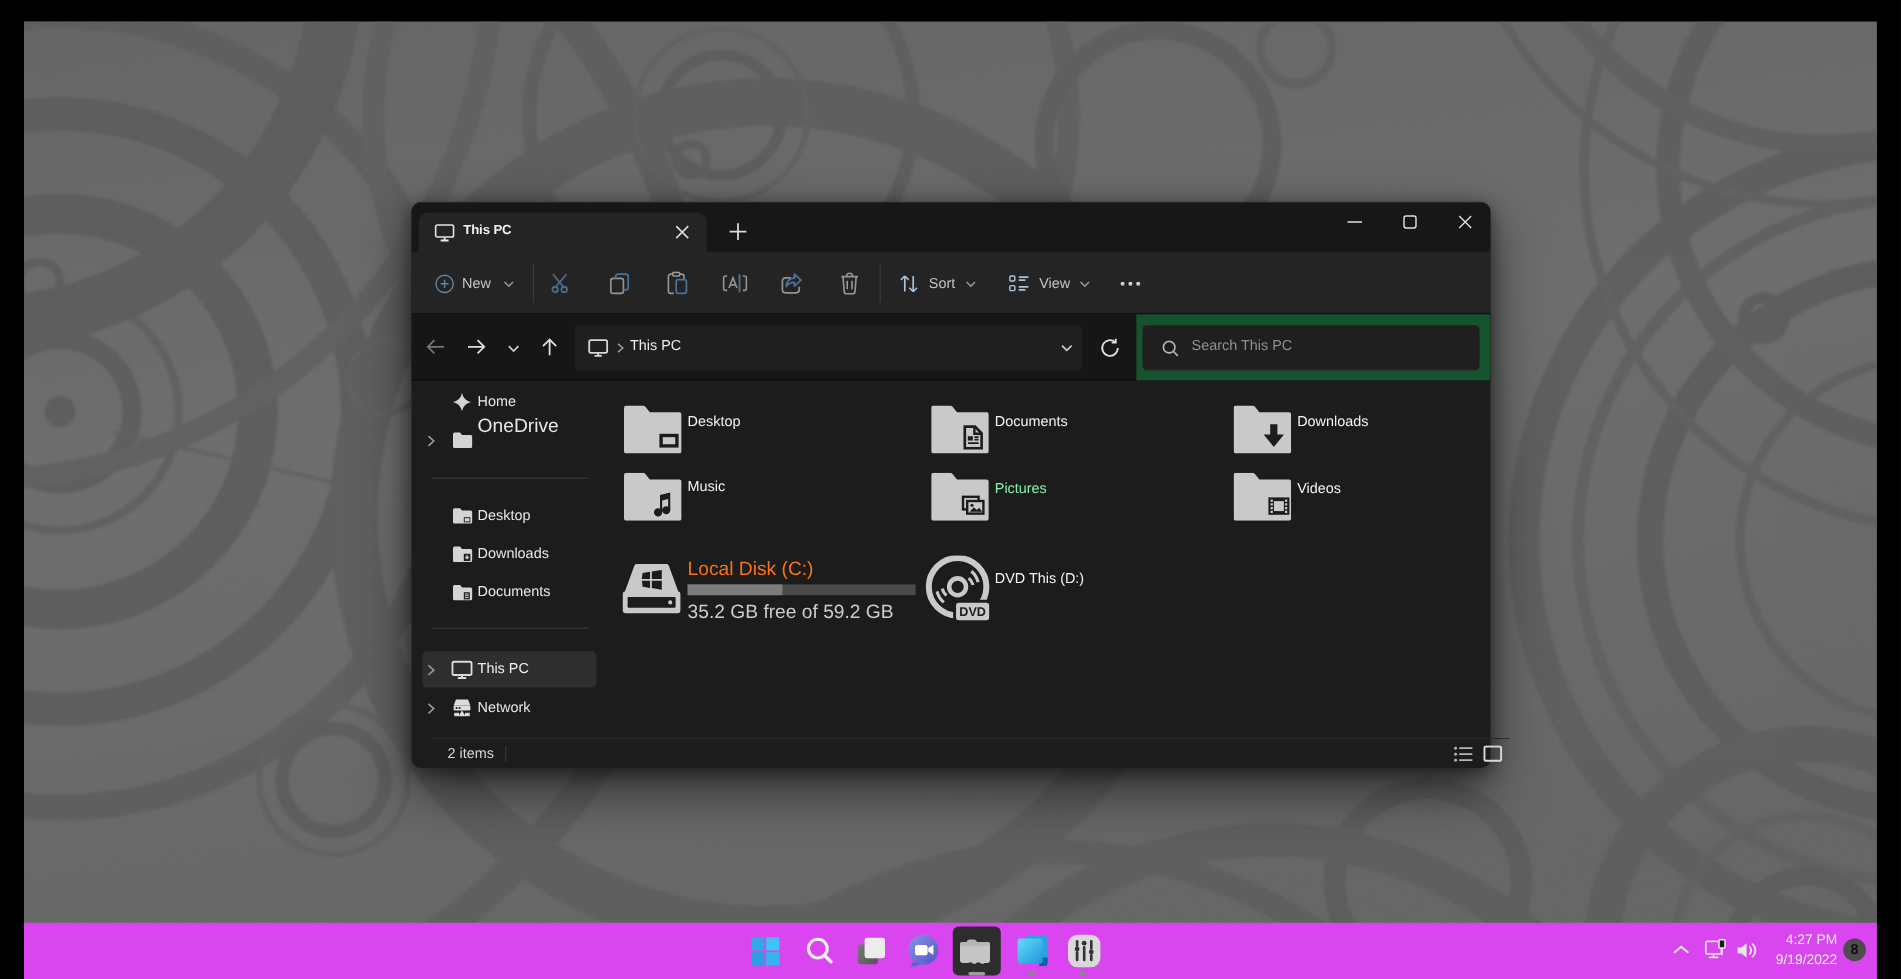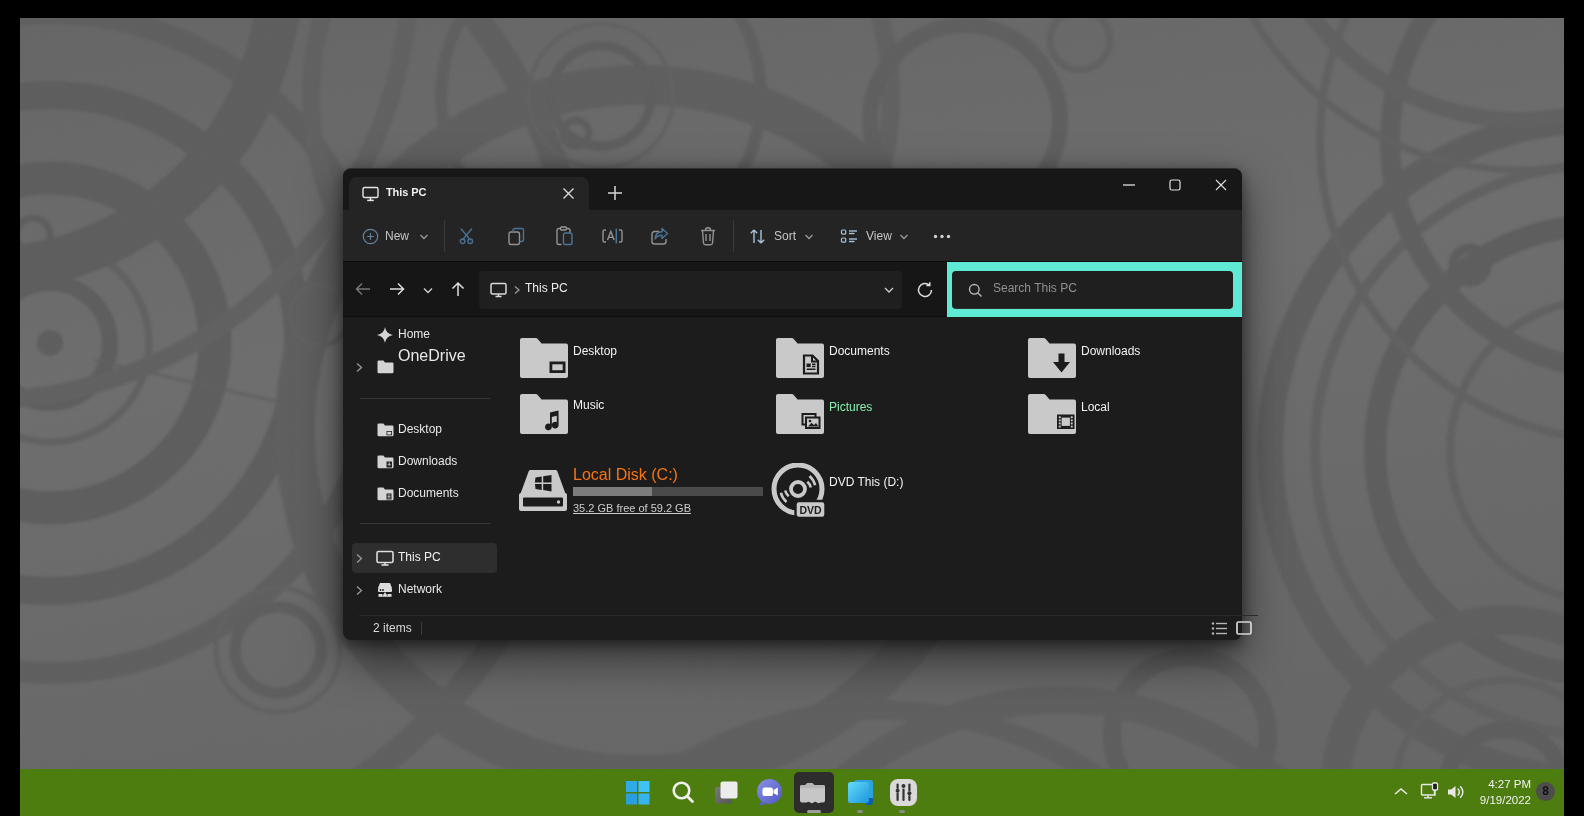--- a/index.html
+++ b/index.html
@@ -3,21 +3,21 @@
 <meta charset="utf-8">
 <style>
   * { margin:0; padding:0; box-sizing:border-box; }
   html,body { width:1584px; height:816px; background:#000; overflow:hidden;
     font-family:"Liberation Sans", sans-serif; }
   #desktop { position:absolute; left:20px; top:18px; width:1544px; height:798px;
     overflow:hidden; background:#6a6a6a; }
   #wall { position:absolute; left:0; top:0; }
   
   #taskbar { position:absolute; left:20px; top:769px; width:1544px; height:47px;
-    background:#4d7c0f; z-index:50; }
+    background:#d946ef; z-index:50; }
   .tbi { position:absolute; top:0; }
   
   #win { position:absolute; left:343px; top:168px; width:899px; height:472px;
     background:#1c1c1c; border-radius:8px; z-index:10;
     box-shadow:0 18px 45px rgba(0,0,0,.55), 0 4px 14px rgba(0,0,0,.45);
     border-top:1px solid #2f2f2f; }
   #tabbar { position:absolute; left:0; top:0; width:100%; height:41px;
     background:#171717; border-radius:8px 8px 0 0; }
   #tab { position:absolute; left:6px; top:8px; width:240px; height:33px;
     background:#242424; border-radius:8px 8px 0 0; }
@@ -233,21 +233,21 @@
       <svg style="position:absolute;left:404px;top:15px;" width="12" height="9" viewBox="0 0 12 9">
         <path d="M2 2 L6 6 L10 2" fill="none" stroke="#cfcfcf" stroke-width="1.3"></path>
       </svg>
     </div>
 
     <svg style="position:absolute;left:573px;top:19px;" width="18" height="18" viewBox="0 0 18 18">
       <path d="M15.5 9 a6.5 6.5 0 1 1 -2 -4.7" fill="none" stroke="#dedede" stroke-width="1.5"></path>
       <path d="M13.8 1.2 v3.4 h-3.4" fill="none" stroke="#dedede" stroke-width="1.5"></path>
     </svg>
 
-    <div style="position:absolute;left:604px;top:0;width:295px;height:55px;background:#5eead4;">
+    <div style="position:absolute;left:604px;top:0;width:295px;height:55px;background:#14532d;">
       <div style="position:absolute;left:5px;top:9px;width:281px;height:38px;background:#1f1f1f;border-radius:4px;border-bottom:1px solid #303030;">
         <svg style="position:absolute;left:16px;top:12px;" width="15" height="15" viewBox="0 0 15 15">
           <circle cx="6.3" cy="6.3" r="4.8" fill="none" stroke="#b5b5b5" stroke-width="1.4"></circle>
           <line x1="9.9" y1="9.9" x2="13.5" y2="13.5" stroke="#b5b5b5" stroke-width="1.4"></line>
         </svg>
         <div class="t" style="left:41px;top:10px;color:#909090;font-size:12px;">Search This PC</div>
       </div>
     </div>
   </div>
 
@@ -355,34 +355,34 @@
       <rect x="33.6" y="23.6" width="8.3" height="8.3" fill="#c9c9c9"></rect>
       <rect x="30.8" y="22.3" width="1.9" height="1.9" fill="#c9c9c9"></rect>
       <rect x="30.8" y="25.4" width="1.9" height="1.9" fill="#c9c9c9"></rect>
       <rect x="30.8" y="28.5" width="1.9" height="1.9" fill="#c9c9c9"></rect>
       <rect x="30.8" y="31.6" width="1.9" height="1.9" fill="#c9c9c9"></rect>
       <rect x="42.8" y="22.3" width="1.9" height="1.9" fill="#c9c9c9"></rect>
       <rect x="42.8" y="25.4" width="1.9" height="1.9" fill="#c9c9c9"></rect>
       <rect x="42.8" y="28.5" width="1.9" height="1.9" fill="#c9c9c9"></rect>
       <rect x="42.8" y="31.6" width="1.9" height="1.9" fill="#c9c9c9"></rect>
     </svg>
-    <div class="t" style="left:738px;top:82.5px;color:#f2f2f2;font-size:12px;">Local</div>
+    <div class="t" style="left:738px;top:82.5px;color:#f2f2f2;font-size:12px;">Videos</div>
 
     <svg style="position:absolute;left:175px;top:152px;" width="50" height="43" viewBox="0 0 50 43">
       <path d="M12.5 1 h25 a2 2 0 0 1 1.9 1.4 L47.6 25 H2.4 L10.6 2.4 A2 2 0 0 1 12.5 1 z" fill="#c9c9c9"></path>
       <rect x="1" y="24" width="48" height="18" rx="2" fill="#c9c9c9"></rect>
       <path d="M17.5 8.5 l6.2 -1 v6 h-6.9 z M25.2 7.3 l8.3 -1.3 v7.5 h-8.3 z M17 15 h6.7 v6 l-6.2 -1 z M25.2 15 h8.3 v7.4 l-8.3 -1.3 z" fill="#1c1c1c"></path>
       <rect x="5" y="28.5" width="40" height="9" rx="1" fill="#1c1c1c"></rect>
       <circle cx="40.5" cy="33" r="1.7" fill="#c9c9c9"></circle>
     </svg>
     <div class="t" style="left:230px;top:148.5px;color:#f97316;font-size:16px;">Local Disk (C:)</div>
     <div style="position:absolute;left:230px;top:170px;width:190px;height:9px;background:#4a4a4a;">
       <div style="position:absolute;left:0;top:0;width:79px;height:9px;background:#7c7c7c;"></div>
     </div>
-    <div class="t" style="left:230px;top:185px;color:#cdcdcd;font-size:11px;text-decoration:underline;">35.2 GB free of 59.2 GB</div>
+    <div class="t" style="left:230px;top:185px;color:#cdcdcd;font-size:16px;">35.2 GB free of 59.2 GB</div>
 
     <svg style="position:absolute;left:427px;top:146px;" width="58" height="58" viewBox="0 0 58 58">
       <circle cx="28" cy="26" r="24" fill="none" stroke="#c9c9c9" stroke-width="5"></circle>
       <circle cx="28" cy="26" r="7" fill="none" stroke="#c9c9c9" stroke-width="3.8"></circle>
       <path d="M39.5 13 a17.5 17.5 0 0 1 5.6 9.2" fill="none" stroke="#c9c9c9" stroke-width="2.6"></path>
       <path d="M37.3 18.8 a10.5 10.5 0 0 1 3.5 5.7" fill="none" stroke="#c9c9c9" stroke-width="2.6"></path>
       <path d="M16.5 39 a17.5 17.5 0 0 1 -5.6 -9.2" fill="none" stroke="#c9c9c9" stroke-width="2.6"></path>
       <path d="M18.7 33.2 a10.5 10.5 0 0 1 -3.5 -5.7" fill="none" stroke="#c9c9c9" stroke-width="2.6"></path>
       <rect x="25.5" y="38" width="30" height="17" rx="3.5" fill="#c9c9c9" stroke="#1c1c1c" stroke-width="2.4"></rect>
       <text x="40.5" y="50.5" font-family="Liberation Sans, sans-serif" font-size="10.5" font-weight="bold" fill="#1c1c1c" text-anchor="middle">DVD</text>

